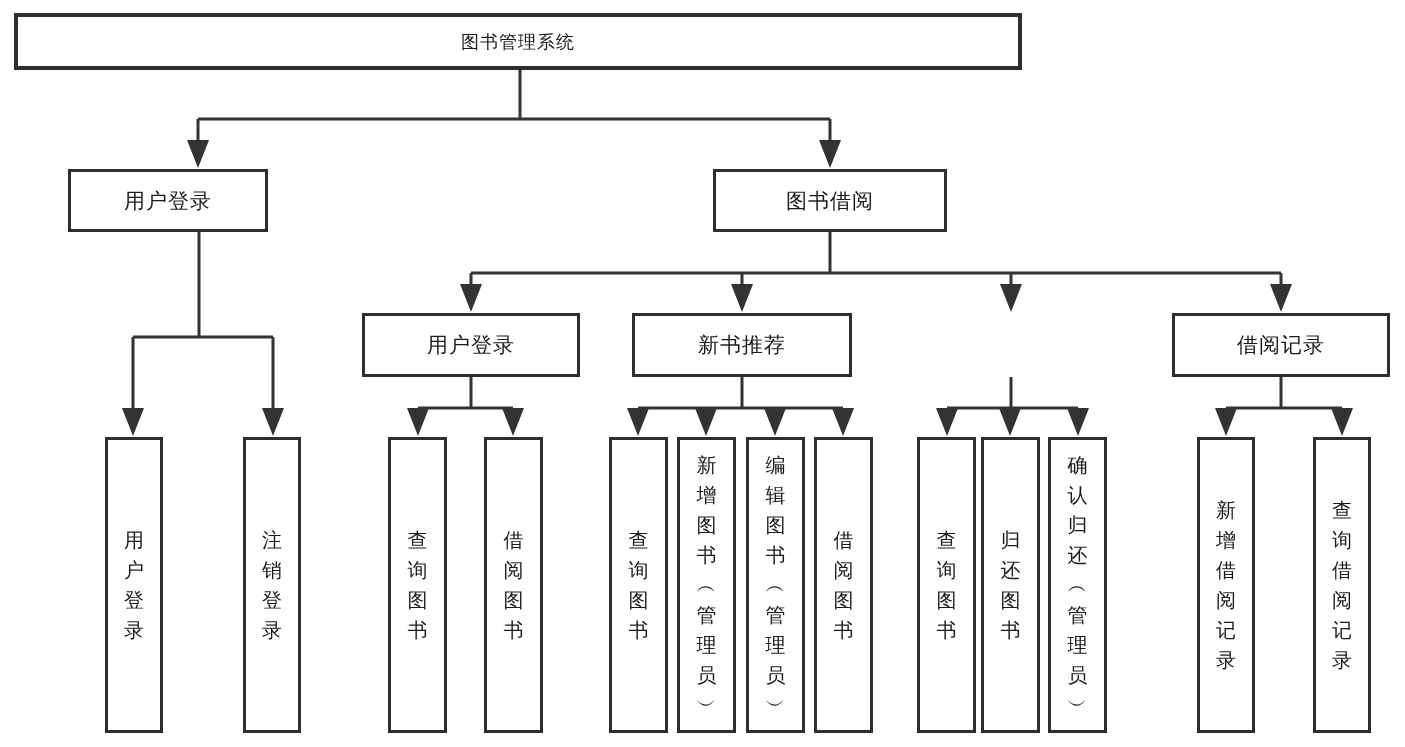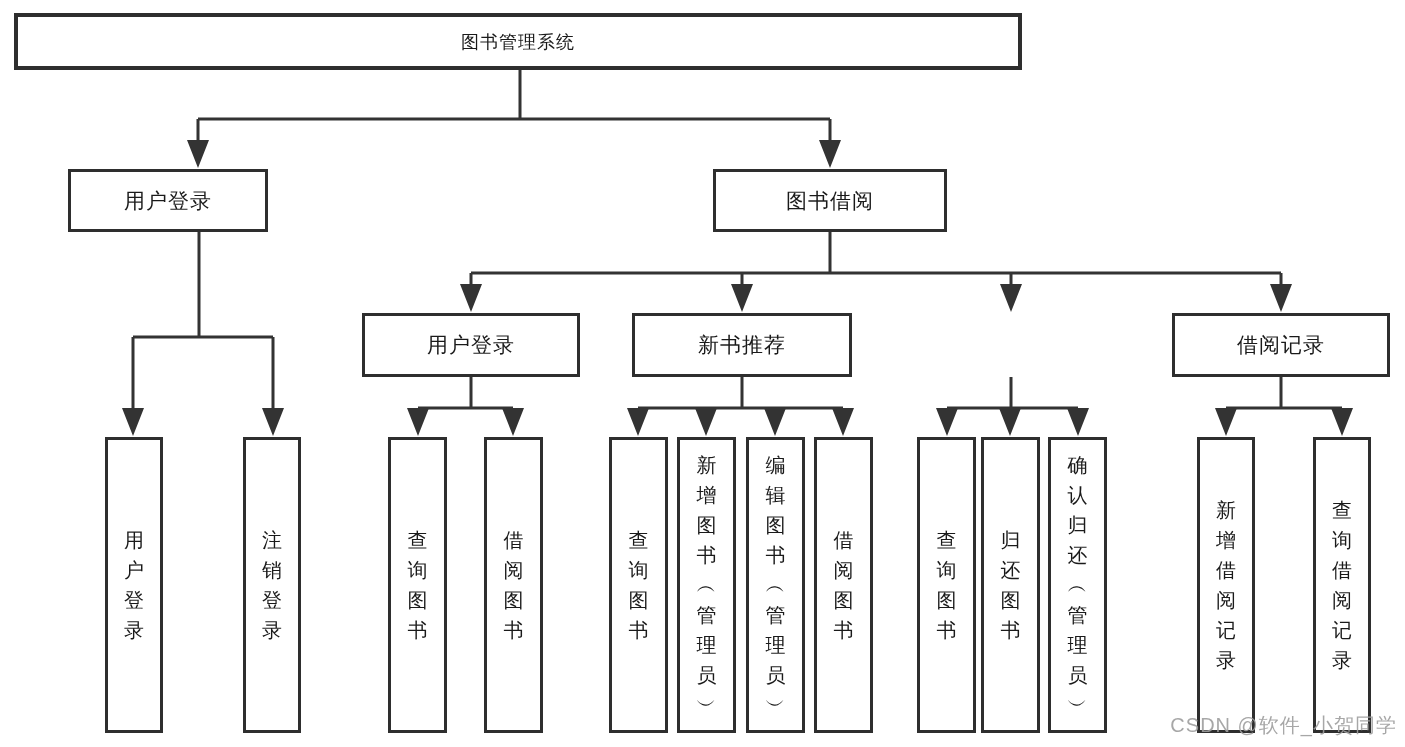--- a/index.html
+++ b/index.html
@@ -212,15 +212,14 @@
     <span class="vlabel">
         <span class="vchar">查</span>
         <span class="vchar">询</span>
         <span class="vchar">借</span>
         <span class="vchar">阅</span>
         <span class="vchar">记</span>
         <span class="vchar">录</span>
       </span>
   </div>
 
-  <div class="watermark">CSDN @软件_小贺同学</div>
 
 </div>
 
 </body></html>

